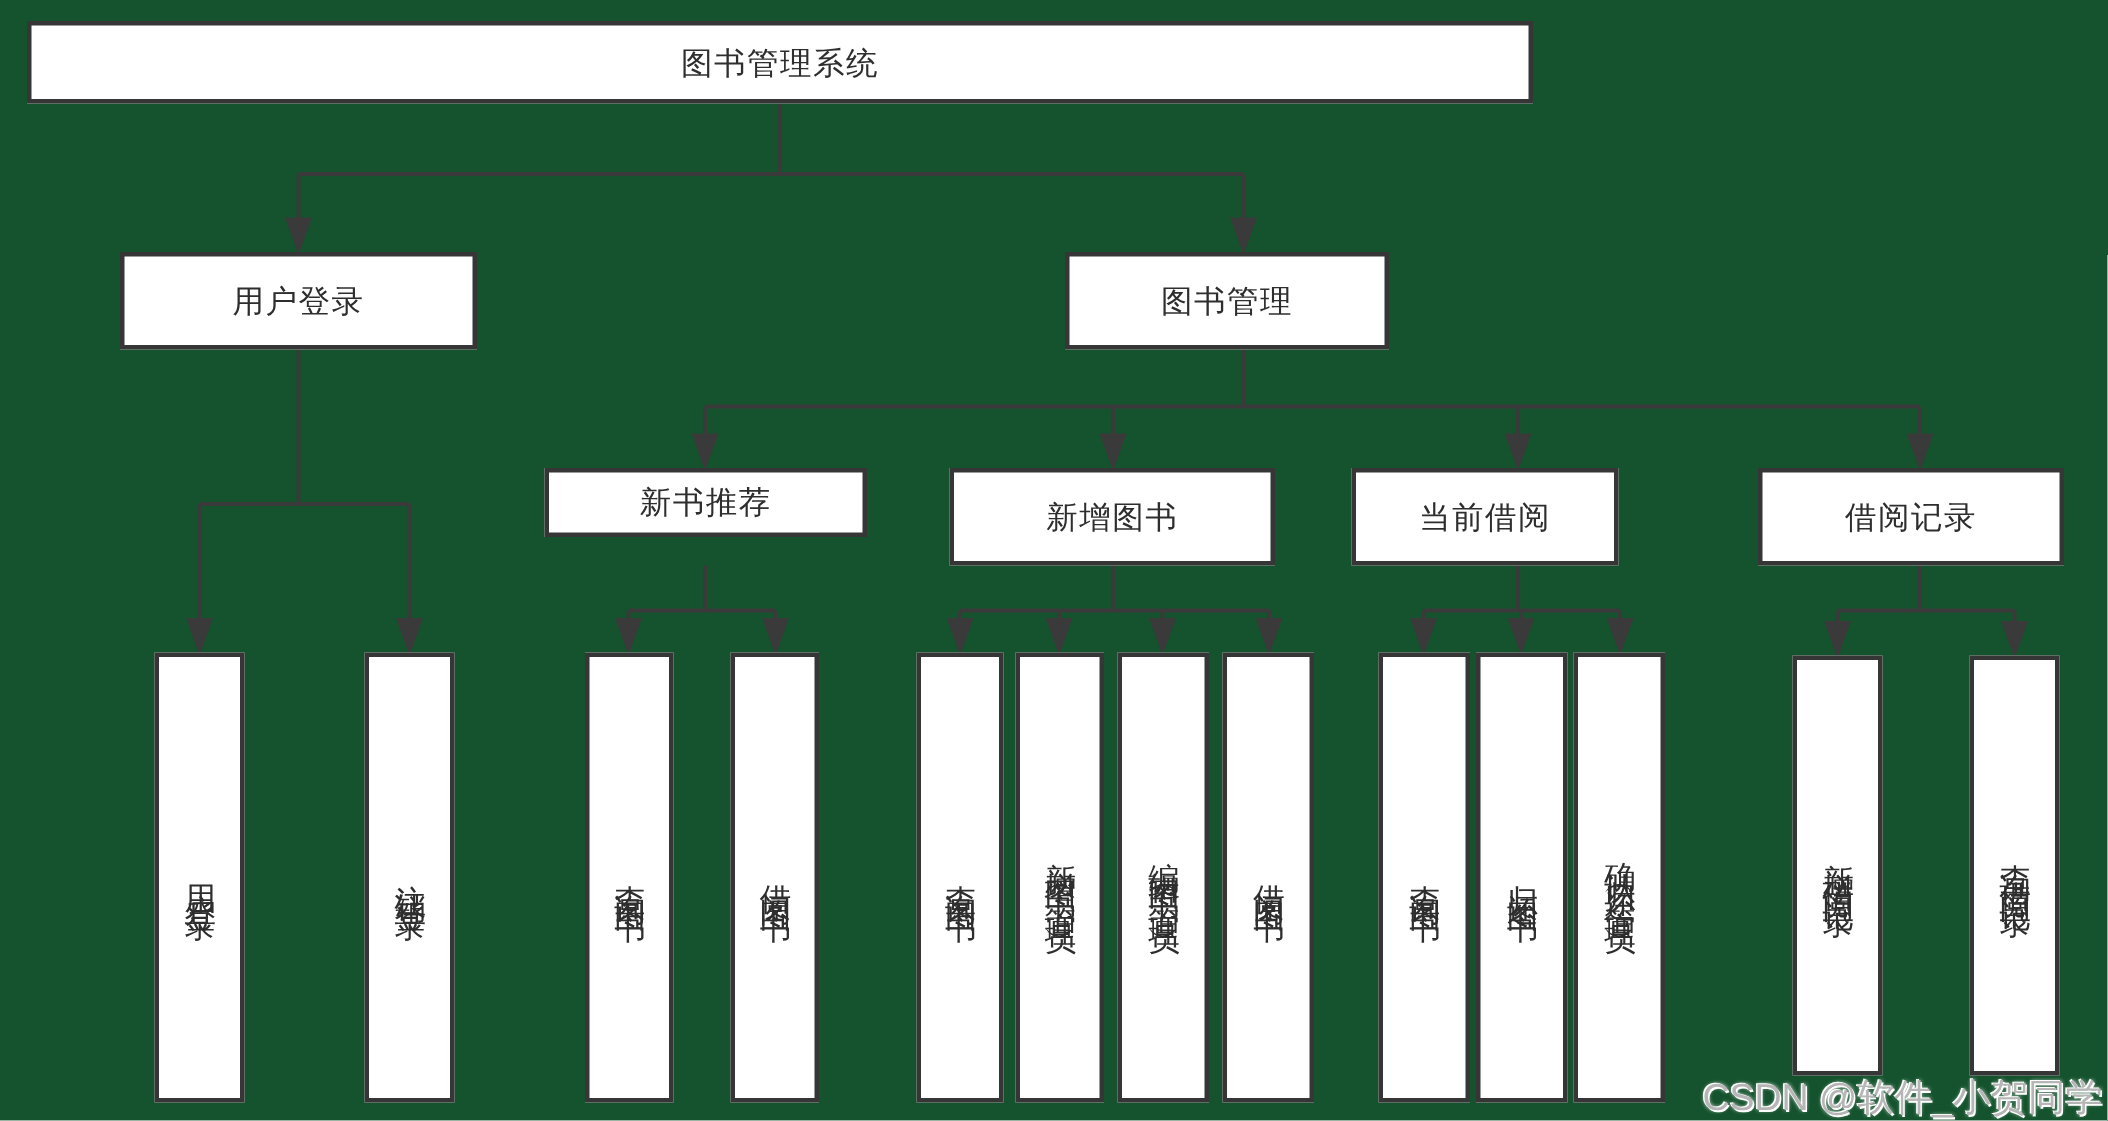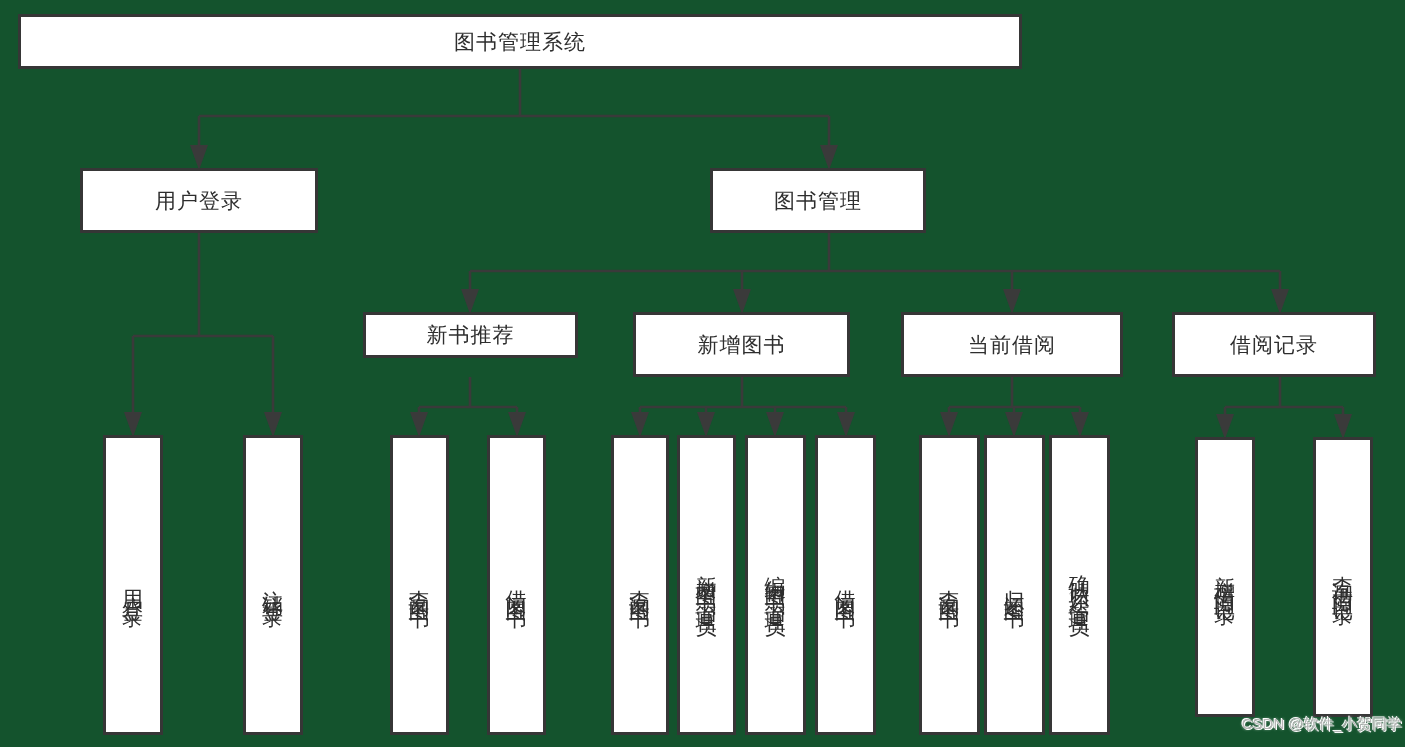--- a/index.html
+++ b/index.html
@@ -43,21 +43,21 @@
     font-size: 21px;
     line-height: 1;
     letter-spacing: 6px;
     white-space: nowrap;
   }
   .watermark {
     position: absolute;
     right: 3px;
     top: 715px;
     z-index: 3;
-    font-size: 15px;
+    font-size: 25px;
     color: #b6b6b6;
     text-shadow: 1px 1px 0 #ffffff, -1px -1px 0 #ffffff, 0 0 3px #ffffff;
     white-space: nowrap;
   }
 </style>
 </head>
 <body>
 
 <div id="canvas">
 
@@ -111,21 +111,21 @@
   <div class="node h" style="left:710px; top:168px; width:216px; height:65px">
     <span class="label">图书管理</span>
   </div>
 
   <div class="node h" style="left:363px; top:312px; width:215px; height:46px">
     <span class="label">新书推荐</span>
   </div>
   <div class="node h" style="left:633px; top:312px; width:217px; height:65px">
     <span class="label">新增图书</span>
   </div>
-  <div class="node h" style="left:901px; top:312px; width:222px; height:65px">
+  <div class="node h" style="left:901px; top:312px; width:178px; height:65px">
     <span class="label">当前借阅</span>
   </div>
   <div class="node h" style="left:1172px; top:312px; width:204px; height:65px">
     <span class="label">借阅记录</span>
   </div>
 
   <div class="node v" style="left:103px; top:435px; width:60px; height:300px">
     <span class="label">用户登录</span>
   </div>
   <div class="node v" style="left:243px; top:435px; width:60px; height:300px">

